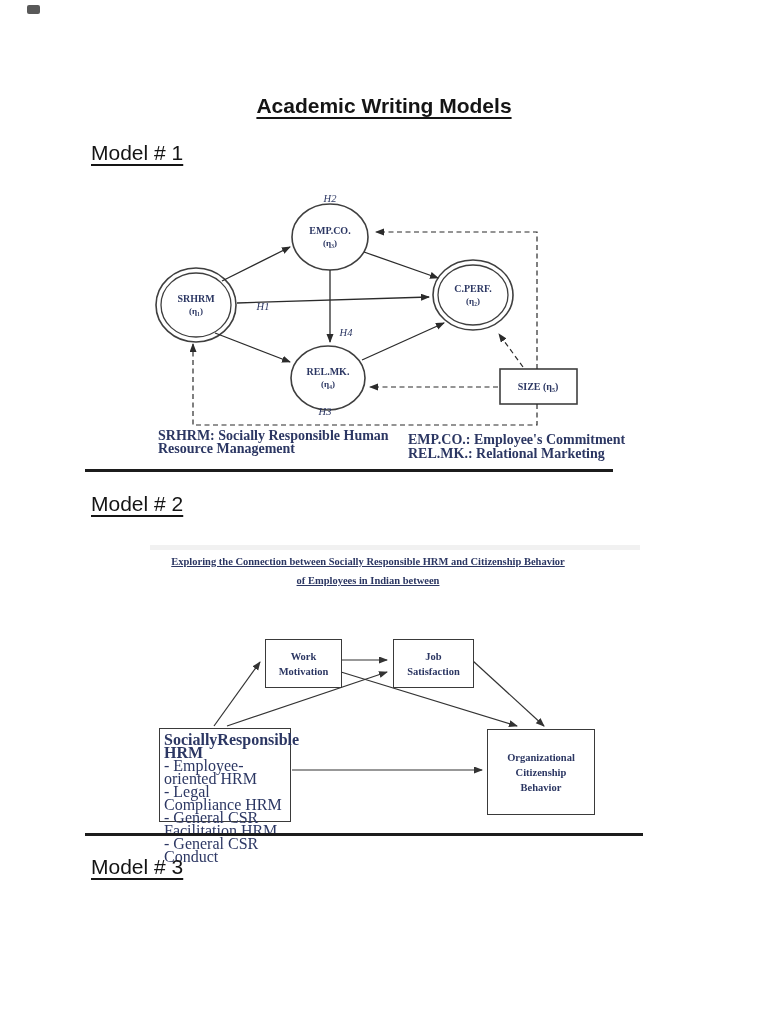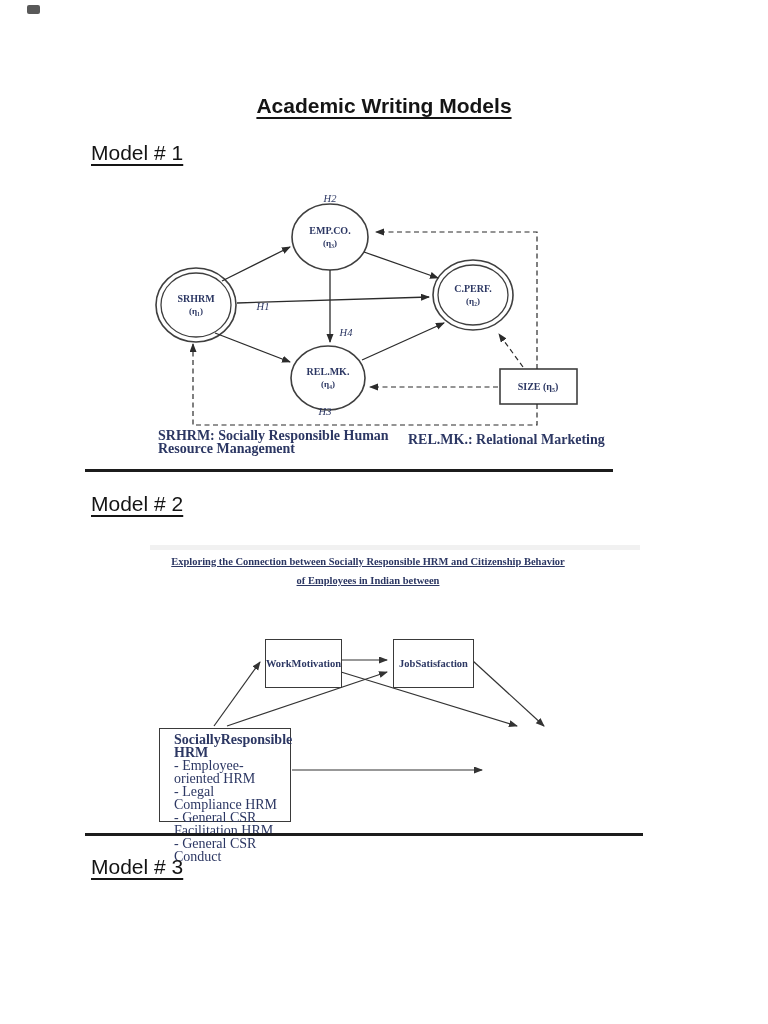--- a/index.html
+++ b/index.html
@@ -32,26 +32,26 @@
   .m1-h {
     position:absolute; transform:translate(-50%,-50%);
     font-style:italic; font-weight:normal; font-size:10.5px;
   }
   .m1-legend { position:absolute; font-weight:bold; font-size:14px; line-height:12.5px; }
 
   
   .m2-title { position:absolute; left:0; width:566px; text-align:center; font-weight:bold; font-size:10.5px;text-decoration:underline; }
   .m2-box {
     position:absolute; background:#ffffff; border:1.5px solid #3a3a3a;
-    display:flex; flex-direction:row; align-items:center; justify-content:center;
+    display:flex; flex-direction:column; align-items:center; justify-content:center;
     font-weight:bold; font-size:10.5px; line-height:15px; text-align:center;
   }
   .m2-box-hrm {
     position:absolute; background:#ffffff; border:1.2px solid #3a3a3a;
-    font-size:14px; line-height:13px; padding:4px 5px 2px 14px; box-sizing:border-box;
+    font-size:16px; line-height:13px; padding:4px 5px 2px 4px; box-sizing:border-box;
   }
   .m2-box-hrm .just { display:flex; justify-content:space-between; font-weight:bold; }
   .m2-box-hrm .bold { font-weight:bold; }
   .m2-box-hrm .item { font-weight:normal; }
 
   .divider { position:absolute; background:#1c1c1c; }
   .scan-strip { position:absolute; background:#f1f1f1; }
 </style>
 </head>
 <body>
@@ -129,20 +129,21 @@
 
     <div class="m1-h serif" style="left:180px; top:15px;">H2</div>
     <div class="m1-h serif" style="left:113px; top:123px;">H1</div>
     <div class="m1-h serif" style="left:196px; top:149px;">H4</div>
     <div class="m1-h serif" style="left:175px; top:228px;">H3</div>
 
     <div class="m1-legend serif" style="left:8px; top:247px; width:255px;">
       <div>SRHRM: Socially Responsible Human Resource Management</div>
     </div>
     <div class="m1-legend serif" style="left:258px; top:250px; width:235px; line-height:13.5px;">
+      <div>EMP.CO.: Employee's Commitment</div>
       <div>REL.MK.: Relational Marketing</div>
     </div>
   </div>
 
   <div class="divider" style="left:85px; top:469px; width:528px; height:2.5px;"></div>
 
   <div class="heading" style="top:492px;">Model # 2</div>
 
   <div class="fig" style="left:85px; top:545px; width:600px; height:290px;">
     <div class="scan-strip" style="left:65px; top:0px; width:490px; height:5px;"></div>
@@ -181,19 +182,24 @@
         <span>Socially</span>
         <span>Responsible</span>
       </div>
       <div class="bold">HRM</div>
       <div class="item">- Employee-oriented HRM</div>
       <div class="item">- Legal Compliance HRM</div>
       <div class="item">- General CSR Facilitation HRM</div>
       <div class="item">- General CSR Conduct</div>
     </div>
 
+    <div class="m2-box serif" style="left:402px; top:184px; width:106px; height:84px;">
+      <div>Organizational</div>
+      <div>Citizenship</div>
+      <div>Behavior</div>
+    </div>
   </div>
 
   <div class="divider" style="left:85px; top:833px; width:558px; height:3px;"></div>
 
   <div class="heading" style="top:855px;">Model # 3</div>
 
 </div>
 
 </body></html>

